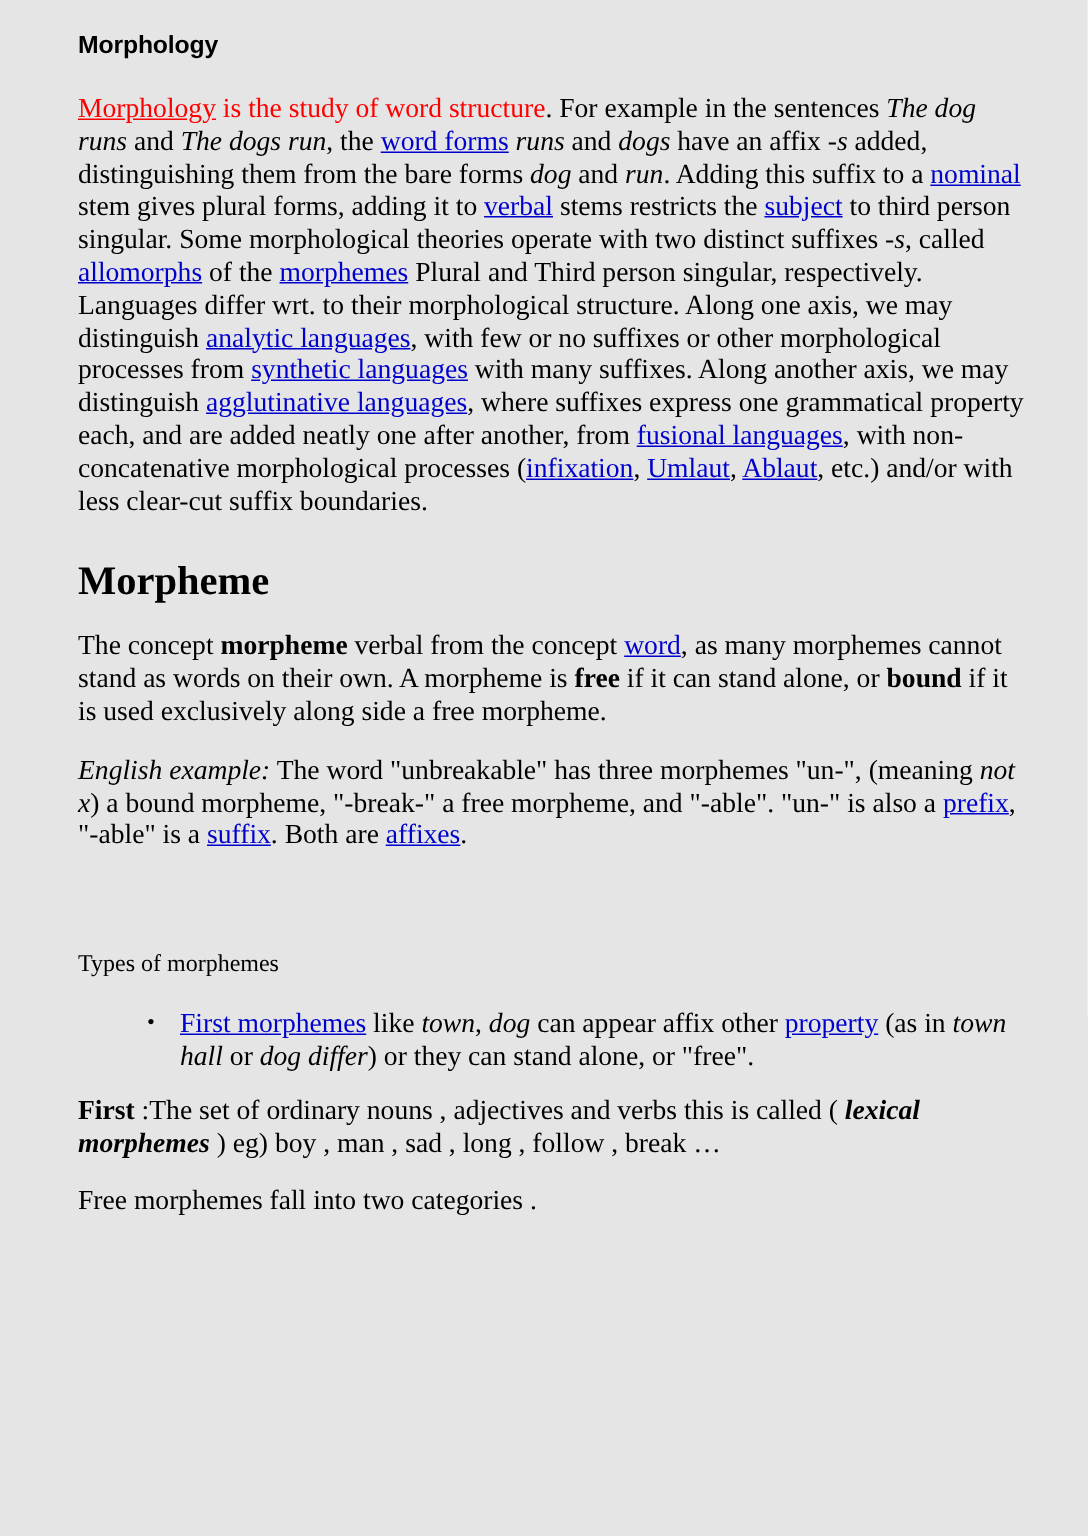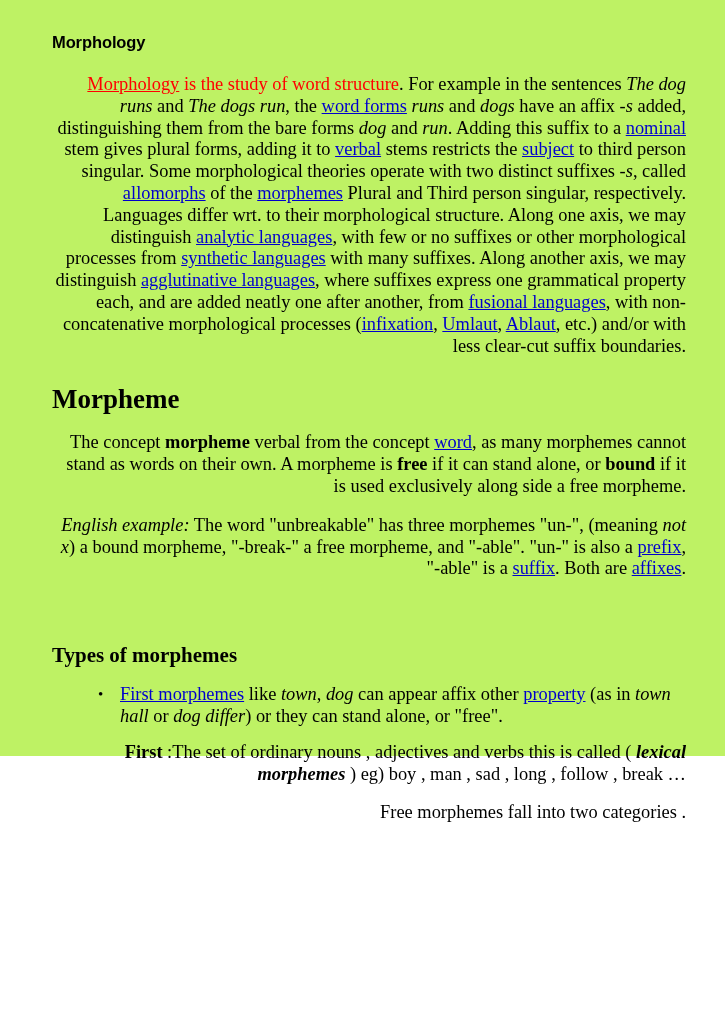--- a/index.html
+++ b/index.html
@@ -10,55 +10,55 @@
   body {
     width: 725px;
     height: 1024px;
     font-family: "Liberation Serif", "DejaVu Serif", serif;
     color: #000000;
     overflow: hidden;
   }
   .page {
     position: relative;
     width: 725px;
-    height: 756px;
-    background: #bef264;
+    height: 1024px;
+    background: #e5e5e5;
     box-sizing: border-box;
-    padding: 32px 40px 0 52px;
+    padding: 20px 40px 0 52px;
   }
   .doc-body { width: 634px; }
 
   h1.title-sans {
     font-family: "Liberation Sans", "DejaVu Sans", sans-serif;
     font-size: 16.5px;
     font-weight: bold;
     line-height: 20px;
     margin: 0 0 22px 0;
     letter-spacing: -0.1px;
   }
   h2.title-serif-lg {
     font-family: "Liberation Serif", "DejaVu Serif", serif;
     font-size: 27px;
     font-weight: bold;
     line-height: 32px;
     margin: 26px 0 17px 0;
   }
   h3.title-serif-md {
     font-family: "Liberation Serif", "DejaVu Serif", serif;
-    font-size: 21px;
-    font-weight: bold;
+    font-size: 16px;
+    font-weight: normal;
     line-height: 24px;
     margin: 0 0 17px 0;
   }
 
   p.para {
     font-size: 18.4px;
     line-height: 21.8px;
     margin: 0 0 17px 0;
-    text-align: right;
+    text-align: left;
   }
 
   .lnk {
     color: #0000cc;
     text-decoration: underline;
   }
   .lnk-red {
     color: #ff0000;
     text-decoration: underline;
   }

